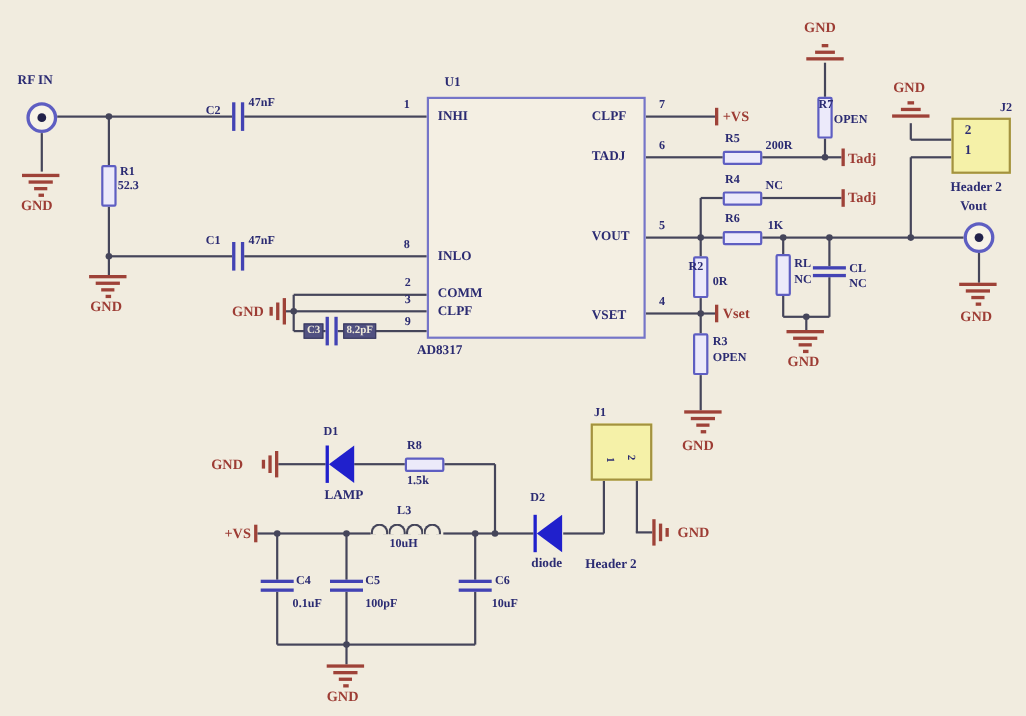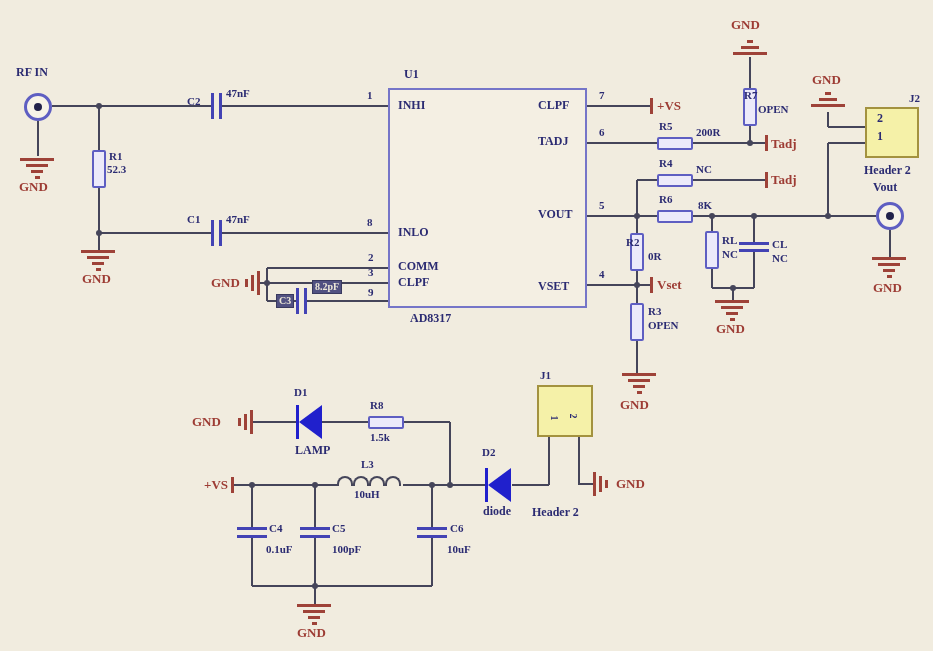--- a/index.html
+++ b/index.html
@@ -115,21 +115,21 @@
   <div class="dot" style="left:730px;top:285px"></div>
   <div class="dot" style="left:825px;top:213px"></div>
   <div class="dot" style="left:249px;top:482px"></div>
   <div class="dot" style="left:312px;top:482px"></div>
   <div class="dot" style="left:429px;top:482px"></div>
   <div class="dot" style="left:447px;top:482px"></div>
   <div class="dot" style="left:312px;top:583px"></div>
 
   <div class="ic" style="left:388px;top:88px;width:195px;height:216px"></div>
   <span class="t t12" style="left:404px;top:68px">U1</span>
-  <span class="t t12" style="left:410px;top:312px">AD8317</span>
+  <span class="t t12" style="left:379px;top:312px">AD8317</span>
   <span class="t t12" style="left:398px;top:99px">INHI</span>
   <span class="t t12" style="left:398px;top:226px">INLO</span>
   <span class="t t12" style="left:398px;top:260px">COMM</span>
   <span class="t t12" style="left:398px;top:276px">CLPF</span>
   <span class="t t12" style="left:538px;top:99px">CLPF</span>
   <span class="t t12" style="left:538px;top:135px">TADJ</span>
   <span class="t t12" style="left:538px;top:208px">VOUT</span>
   <span class="t t12" style="left:538px;top:280px">VSET</span>
   <span class="t" style="left:367px;top:90px">1</span>
   <span class="t" style="left:367px;top:217px">8</span>
@@ -175,21 +175,21 @@
 
   <span class="t t13 tm" style="left:211px;top:276px">GND</span>
   <div class="gside toleft" style="left:245px;top:271px;height:24px">
       <i></i>
       <i></i>
       <i></i>
     </div>
   <div class="pv" style="left:296px;top:288px"></div>
   <div class="pv" style="left:304px;top:288px"></div>
   <span class="sel" style="left:276px;top:294px">C3</span>
-  <span class="sel" style="left:312px;top:280px">8.2pF</span>
+  <span class="sel" style="left:312px;top:294px">8.2pF</span>
 
   <div class="pbar" style="left:650px;top:98px"></div>
   <span class="t t13 tm" style="left:657px;top:99px">+VS</span>
 
   <div class="rh" style="left:657px;top:137px"></div>
   <span class="t" style="left:659px;top:121px">R5</span>
   <span class="t" style="left:696px;top:127px">200R</span>
   <div class="rv" style="left:743px;top:88px"></div>
   <span class="t" style="left:744px;top:90px">R7</span>
   <span class="t" style="left:758px;top:104px">OPEN</span>
@@ -203,21 +203,21 @@
   <span class="t t13 tm" style="left:771px;top:137px">Tadj</span>
 
   <div class="rh" style="left:657px;top:174px"></div>
   <span class="t" style="left:659px;top:158px">R4</span>
   <span class="t" style="left:696px;top:164px">NC</span>
   <div class="pbar" style="left:765px;top:172px"></div>
   <span class="t t13 tm" style="left:771px;top:173px">Tadj</span>
 
   <div class="rh" style="left:657px;top:210px"></div>
   <span class="t" style="left:659px;top:194px">R6</span>
-  <span class="t" style="left:698px;top:200px">8K</span>
+  <span class="t" style="left:698px;top:200px">1K</span>
   <div class="rv" style="left:630px;top:233px"></div>
   <span class="t" style="left:626px;top:237px">R2</span>
   <span class="t" style="left:648px;top:251px">0R</span>
   <div class="pbar" style="left:650px;top:277px"></div>
   <span class="t t13 tm" style="left:657px;top:278px">Vset</span>
   <div class="rv" style="left:630px;top:303px"></div>
   <span class="t" style="left:648px;top:306px">R3</span>
   <span class="t" style="left:648px;top:320px">OPEN</span>
   <div class="gnd down" style="left:622px;top:373px">
       <i></i>

